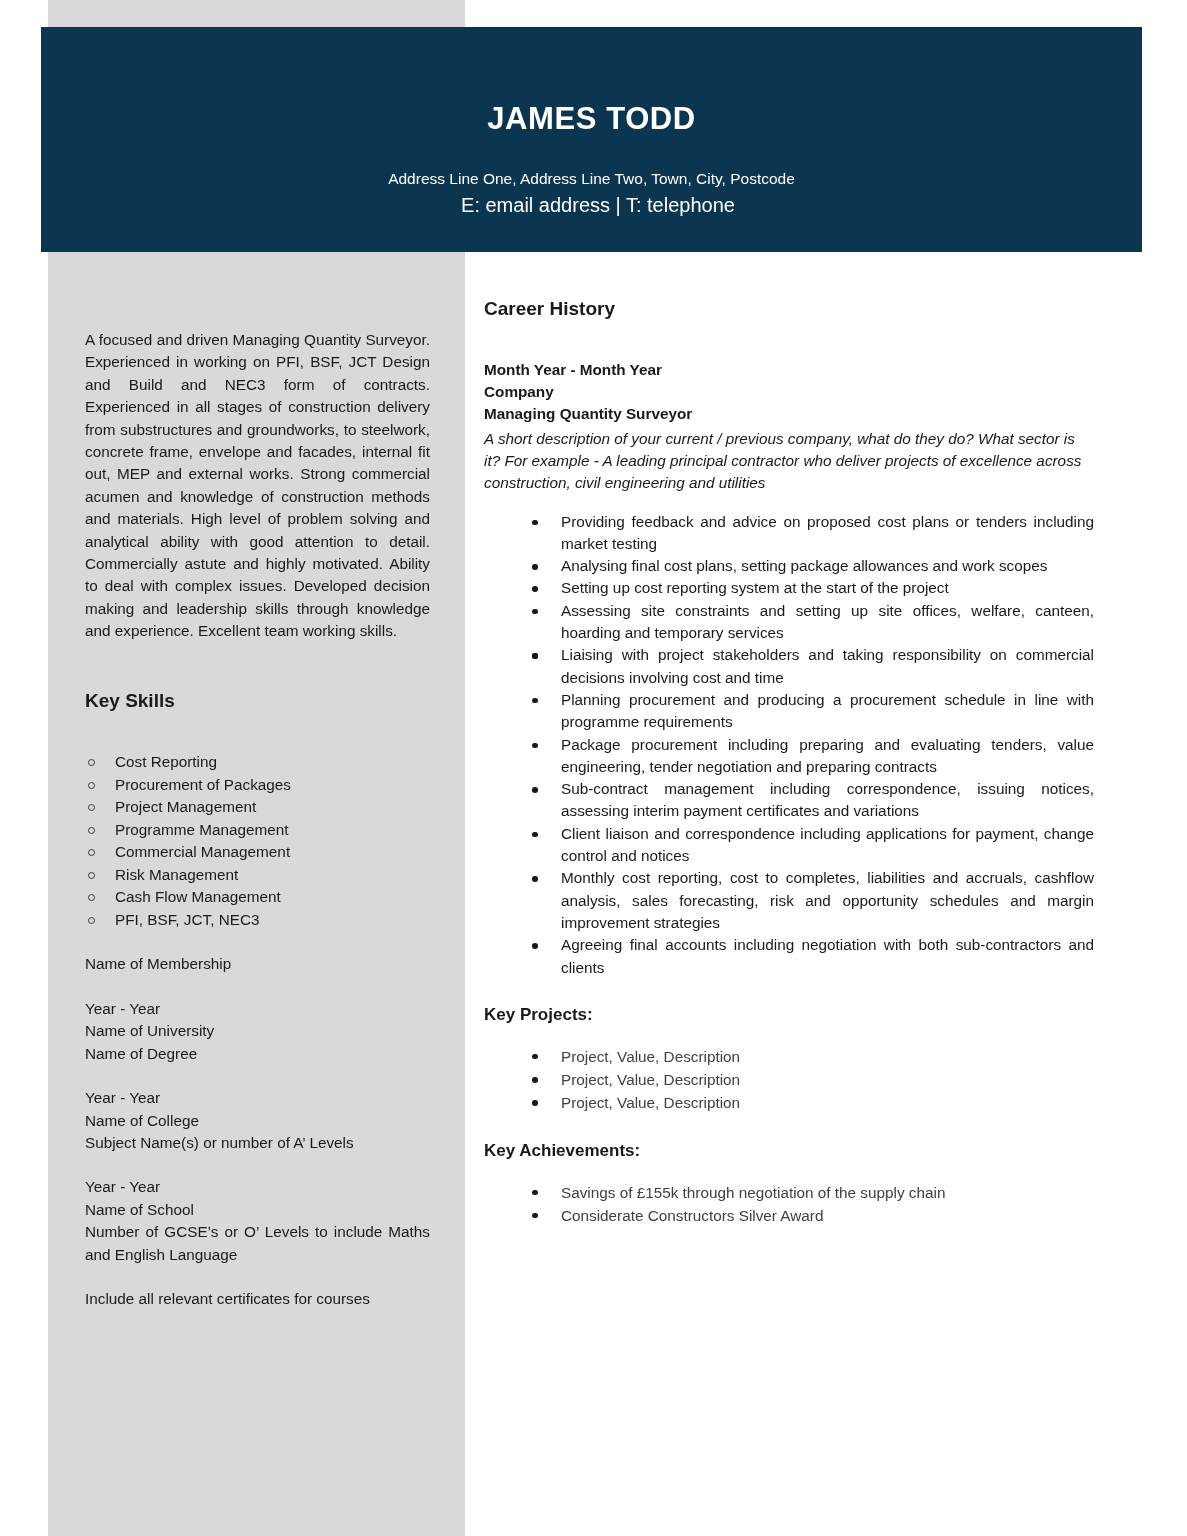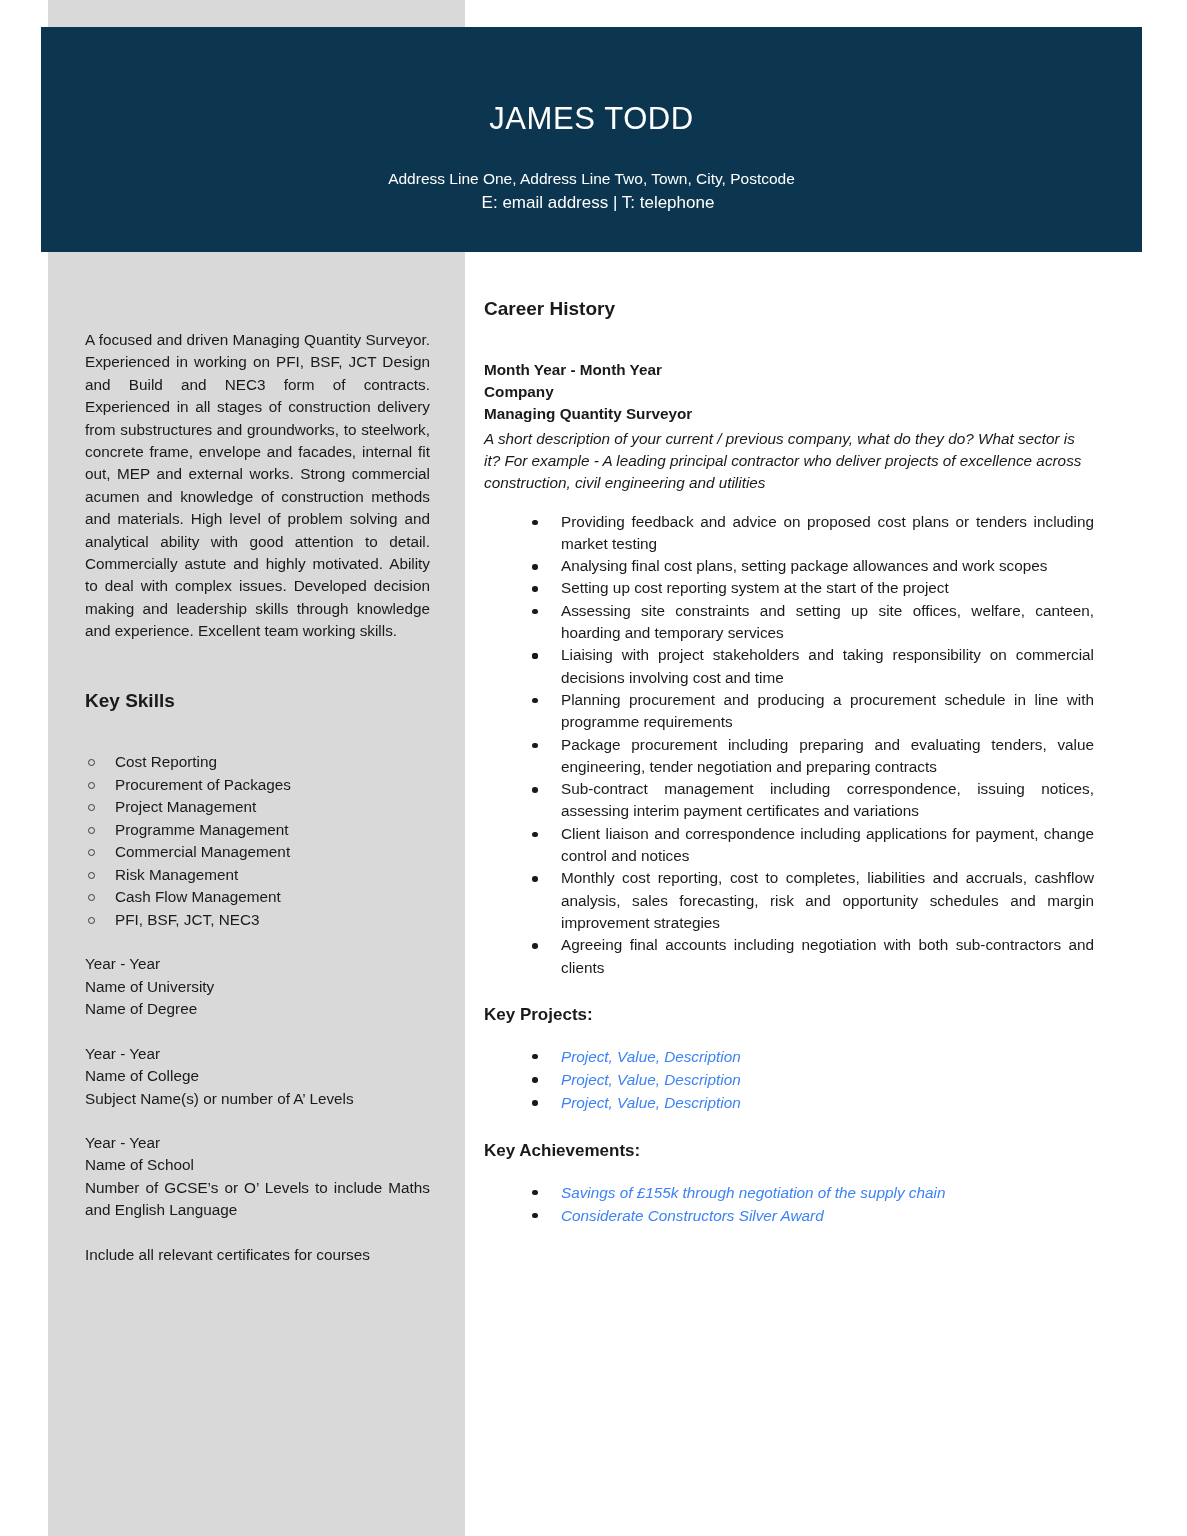--- a/index.html
+++ b/index.html
@@ -39,37 +39,37 @@
     height: 225px;
     background: #0c3650;
     color: #ffffff;
     text-align: center;
   }
   #header-name {
     position: absolute;
     left: 0; right: 0;
     top: 75px;
     font-size: 31px;
-    font-weight: 400;
+    font-weight: 700;
     letter-spacing: 0.6px;
     line-height: 1.1;
   }
   #header-address {
     position: absolute;
     left: 0; right: 0;
     top: 141px;
     font-size: 15.5px;
     font-weight: 400;
     line-height: 1.45;
   }
   #header-contact {
     position: absolute;
     left: 0; right: 0;
     top: 164px;
-    font-size: 17px;
+    font-size: 20px;
     font-weight: 400;
     line-height: 1.45;
     padding-left: 13px;
   }
 
   
   #left-col {
     position: absolute;
     left: 85px;
     top: 298px;
@@ -199,23 +199,22 @@
 
   ul.simple-list {
     margin-top: 19px;
     list-style: none;
   }
   ul.simple-list li {
     position: relative;
     padding-left: 77px;
     font-size: 15.3px;
     line-height: 23.2px;
-    color: #3b82f6;
+    color: #404040;
     white-space: nowrap;
-    font-style: italic;
   }
   ul.simple-list li .dot-bullet {
     position: absolute;
     left: 48px;
     top: 9px;
     width: 5.5px;
     height: 5.5px;
     border-radius: 50%;
     background: #1a1a1a;
   }
@@ -243,20 +242,23 @@
         <li><span class="circle-bullet"></span><span>Procurement of Packages</span></li>
         <li><span class="circle-bullet"></span><span>Project Management</span></li>
         <li><span class="circle-bullet"></span><span>Programme Management</span></li>
         <li><span class="circle-bullet"></span><span>Commercial Management</span></li>
         <li><span class="circle-bullet"></span><span>Risk Management</span></li>
         <li><span class="circle-bullet"></span><span>Cash Flow Management</span></li>
         <li><span class="circle-bullet"></span><span>PFI, BSF, JCT, NEC3</span></li>
       </ul>
 
     <div id="education-blocks">
+        <div class="edu-block">
+          <span class="edu-line">Name of Membership</span>
+        </div>
         <div class="edu-block">
           <span class="edu-line">Year - Year</span>
           <span class="edu-line">Name of University</span>
           <span class="edu-line">Name of Degree</span>
         </div>
         <div class="edu-block">
           <span class="edu-line">Year - Year</span>
           <span class="edu-line">Name of College</span>
           <span class="edu-line">Subject Name(s) or number of A’ Levels</span>
         </div>

